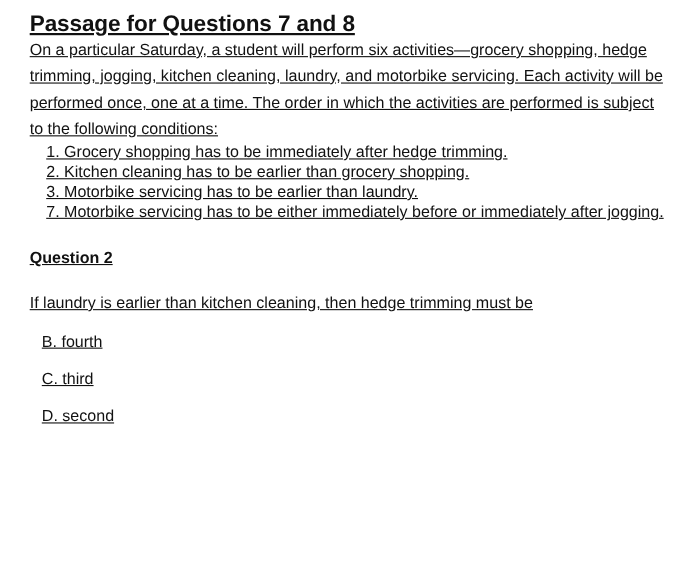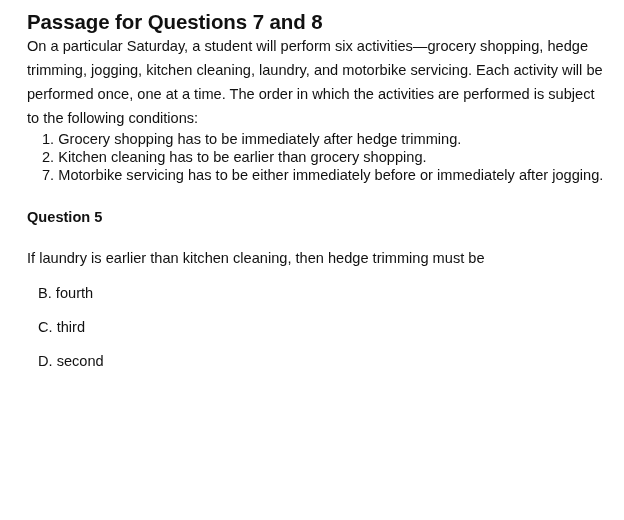--- a/index.html
+++ b/index.html
@@ -10,20 +10,21 @@
     body {
       width: 624px;
       height: 520px;
       overflow: hidden;
       font-family: "Liberation Sans", sans-serif;
       color: #111111;
     }
     .page {
       position: relative;
       padding: 10px 0 0 27px;
+      text-decoration: underline;
     }
     .title {
       font-size: 20.5px;
       font-weight: bold;
       margin: 0;
       line-height: 24px;
       letter-spacing: -0.1px;
     }
     .passage {
       font-size: 14.6px;
@@ -75,24 +76,25 @@
 </head>
 <body>
 
 <div class="page">
   <h1 class="title">Passage for Questions 7 and 8</h1>
   <p class="passage">On a particular Saturday, a student will perform six activities—grocery shopping, hedge trimming, jogging, kitchen cleaning, laundry, and motorbike servicing. Each activity will be performed once, one at a time. The order in which the activities are performed is subject to the following conditions:</p>
 
   <ul class="conditions">
     <li>1. Grocery shopping has to be immediately after hedge trimming.</li>
     <li>2. Kitchen cleaning has to be earlier than grocery shopping.</li>
+    <li>3. Motorbike servicing has to be earlier than laundry.</li>
     <li>7. Motorbike servicing has to be either immediately before or immediately after jogging.</li>
   </ul>
 
-  <h2 class="q-title">Question 5</h2>
+  <h2 class="q-title">Question 2</h2>
   <p class="q-text">If laundry is earlier than kitchen cleaning, then hedge trimming must be</p>
 
   <ul class="options">
     <li>B. fourth</li>
     <li>C. third</li>
     <li>D. second</li>
   </ul>
 </div>
 
 </body></html>

